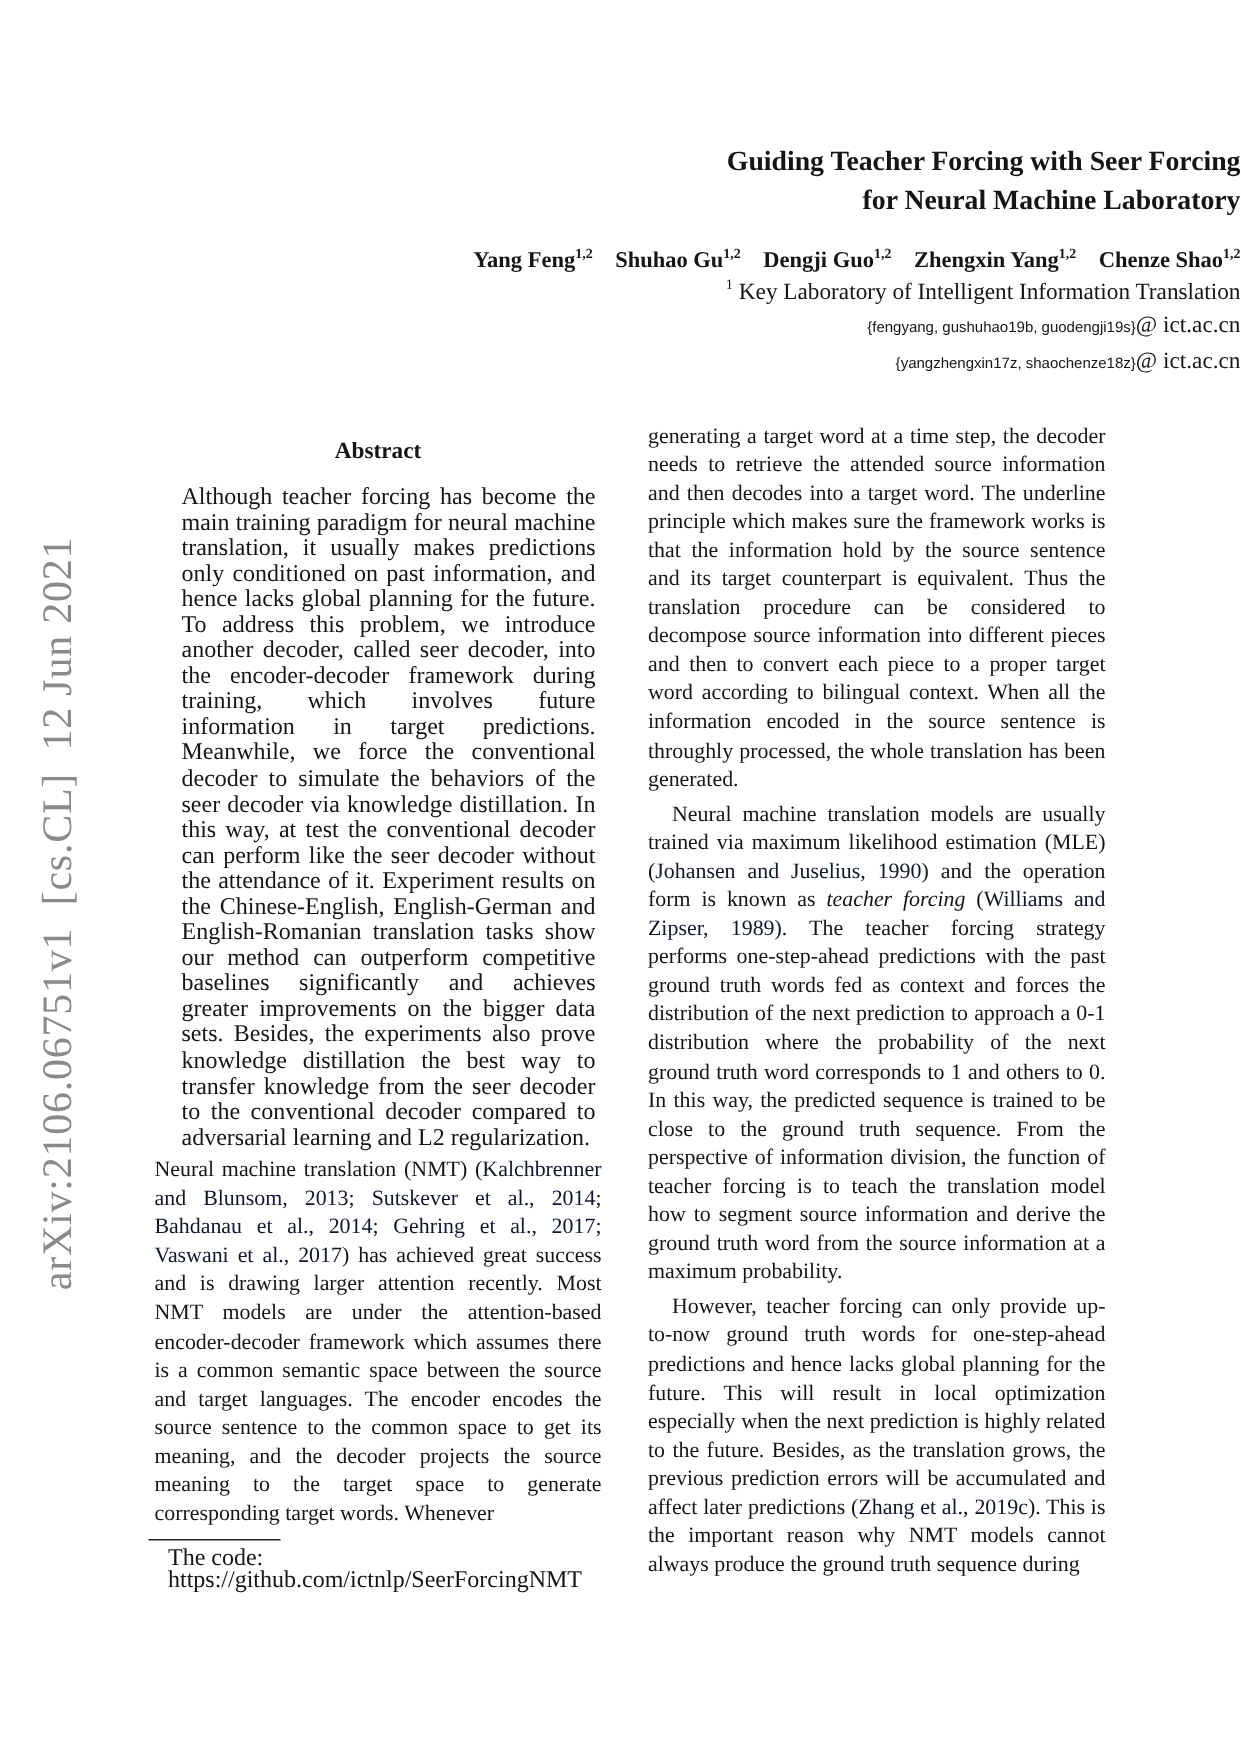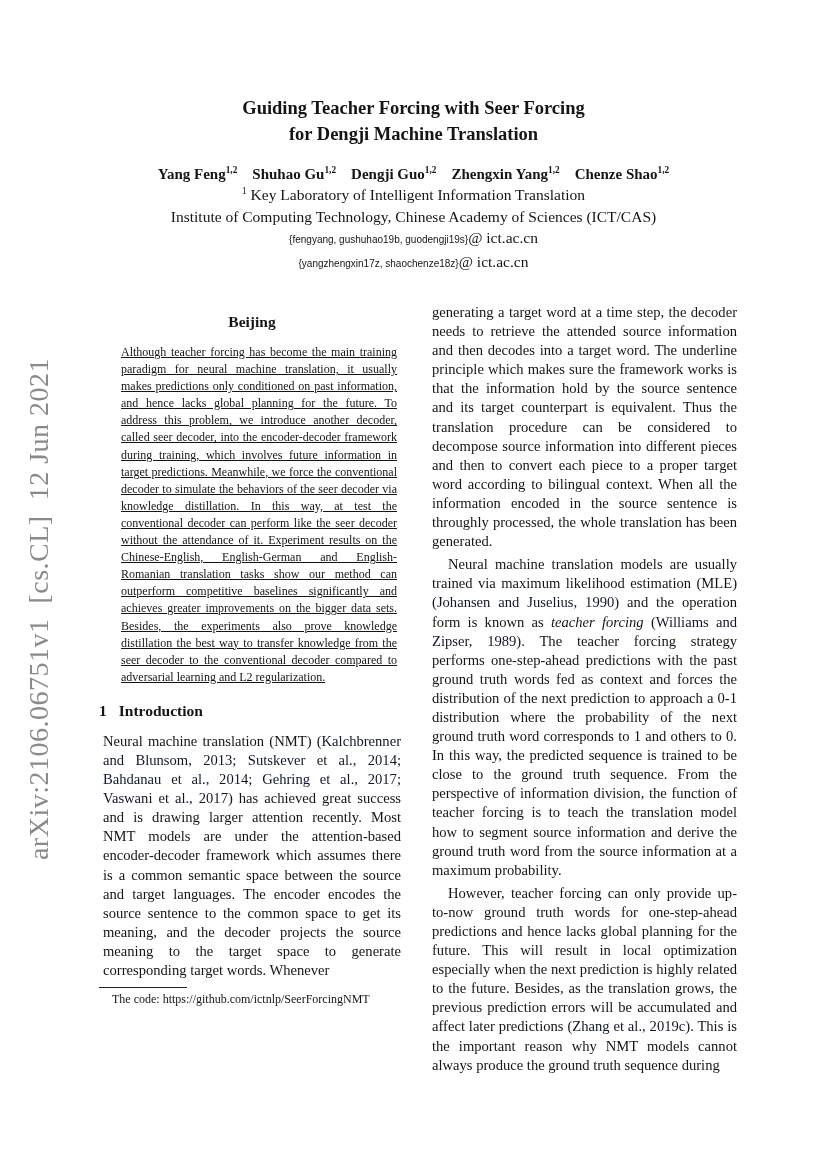--- a/index.html
+++ b/index.html
@@ -24,21 +24,21 @@
     transform: translate(-50%, -50%) rotate(-90deg);
     transform-origin: center center;
     white-space: pre;
     font-size: 28px;
     letter-spacing: 0.5px;
     color: #8a8a8a;
   }
   
   .header {
     padding-top: 95px;
-    text-align: center;
+    text-align: right;
   }
   .title {
     font-size: 18.5px;
     font-weight: bold;
     line-height: 26px;
   }
   .authors {
     margin-top: 17px;
     font-size: 15px;
     line-height: 20px;
@@ -78,24 +78,23 @@
   }
   .abstract-heading {
     text-align: center;
     font-size: 15.5px;
     font-weight: bold;
     margin-top: 14px;
     margin-bottom: 13px;
   }
   .abstract-body {
     margin: 0 8px 0 22px;
-    font-size: 12px;
+    font-size: 16px;
     line-height: 17.1px;
     text-align: justify;
-    text-decoration: underline;
   }
   .section-heading {
     margin-top: 16px;
     margin-bottom: 12px;
     font-size: 15.5px;
     font-weight: bold;
   }
   .section-heading .sec-num { margin-right: 12px; }
   .body-par {
     margin: 4px;
@@ -107,52 +106,48 @@
   .indent { text-indent: 16px; }
   .footnote {
     margin-top: 7px;
   }
   .fn-rule {
     width: 88px;
     border-top: 1.2px solid #222;
     margin-bottom: 4px;
   }
   .fn-text {
-    font-size: 12px;
+    font-size: 16px;
     line-height: 15px;
     padding-left: 13px;
   }
 </style>
 </head>
 <body>
 
 <div class="page">
 
   <div class="arxiv-stamp">arXiv:2106.06751v1  [cs.CL]  12 Jun 2021</div>
 
   <div class="header">
     <div class="title">
       <div>Guiding Teacher Forcing with Seer Forcing</div>
-      <div>for Dengji Machine Translation</div>
+      <div>for Neural Machine Laboratory</div>
     </div>
     <div class="authors"><span class="seg-b">Yang Feng</span><sup>1,2</sup><span class="seg-gap"></span><span class="seg-b">Shuhao Gu</span><sup>1,2</sup><span class="seg-gap"></span><span class="seg-b">Dengji Guo</span><sup>1,2</sup><span class="seg-gap"></span><span class="seg-b">Zhengxin Yang</span><sup>1,2</sup><span class="seg-gap"></span><span class="seg-b">Chenze Shao</span><sup>1,2</sup></div>
     <div class="affil"><sup>1</sup><span> Key Laboratory of Intelligent Information Translation</span></div>
-    <div class="affil"><span>Institute of Computing Technology, Chinese Academy of Sciences (ICT/CAS)</span></div>
     <div class="email-line"><span class="seg-m">{fengyang, gushuhao19b, guodengji19s}</span><span>@ ict.ac.cn</span></div>
     <div class="email-line"><span class="seg-m">{yangzhengxin17z, shaochenze18z}</span><span>@ ict.ac.cn</span></div>
   </div>
 
   <div class="columns">
 
     <div class="col-left">
-      <div class="abstract-heading">Beijing</div>
+      <div class="abstract-heading">Abstract</div>
       <div class="abstract-body">Although teacher forcing has become the main training paradigm for neural machine translation, it usually makes predictions only conditioned on past information, and hence lacks global planning for the future. To address this problem, we introduce another decoder, called seer decoder, into the encoder-decoder framework during training, which involves future information in target predictions. Meanwhile, we force the conventional decoder to simulate the behaviors of the seer decoder via knowledge distillation. In this way, at test the conventional decoder can perform like the seer decoder without the attendance of it. Experiment results on the Chinese-English, English-German and English-Romanian translation tasks show our method can outperform competitive baselines significantly and achieves greater improvements on the bigger data sets. Besides, the experiments also prove knowledge distillation the best way to transfer knowledge from the seer decoder to the conventional decoder compared to adversarial learning and L2 regularization.</div>
-      <div class="section-heading">
-        <span class="sec-num">1</span><span>Introduction</span>
-      </div>
       <p class="body-par"><span>Neural machine translation (NMT) (</span><span class="seg-l">Kalchbrenner and Blunsom, 2013</span><span>; </span><span class="seg-l">Sutskever et al., 2014</span><span>; </span><span class="seg-l">Bahdanau et al., 2014</span><span>; </span><span class="seg-l">Gehring et al., 2017</span><span>; </span><span class="seg-l">Vaswani et al., 2017</span><span>) has achieved great success and is drawing larger attention recently. Most NMT models are under the attention-based encoder-decoder framework which assumes there is a common semantic space between the source and target languages. The encoder encodes the source sentence to the common space to get its meaning, and the decoder projects the source meaning to the target space to generate corresponding target words. Whenever</span></p>
       <div class="footnote">
         <div class="fn-rule"></div>
         <div class="fn-text">The code: https://github.com/ictnlp/SeerForcingNMT</div>
       </div>
     </div>
 
     <div class="col-right">
       <p class="body-par"><span>generating a target word at a time step, the decoder needs to retrieve the attended source information and then decodes into a target word. The underline principle which makes sure the framework works is that the information hold by the source sentence and its target counterpart is equivalent. Thus the translation procedure can be considered to decompose source information into different pieces and then to convert each piece to a proper target word according to bilingual context. When all the information encoded in the source sentence is throughly processed, the whole translation has been generated.</span></p>
       <p class="body-par indent"><span>Neural machine translation models are usually trained via maximum likelihood estimation (MLE) (</span><span class="seg-l">Johansen and Juselius, 1990</span><span>) and the operation form is known as </span><span class="seg-i">teacher forcing</span><span> (</span><span class="seg-l">Williams and Zipser, 1989</span><span>). The teacher forcing strategy performs one-step-ahead predictions with the past ground truth words fed as context and forces the distribution of the next prediction to approach a 0-1 distribution where the probability of the next ground truth word corresponds to 1 and others to 0. In this way, the predicted sequence is trained to be close to the ground truth sequence. From the perspective of information division, the function of teacher forcing is to teach the translation model how to segment source information and derive the ground truth word from the source information at a maximum probability.</span></p>

